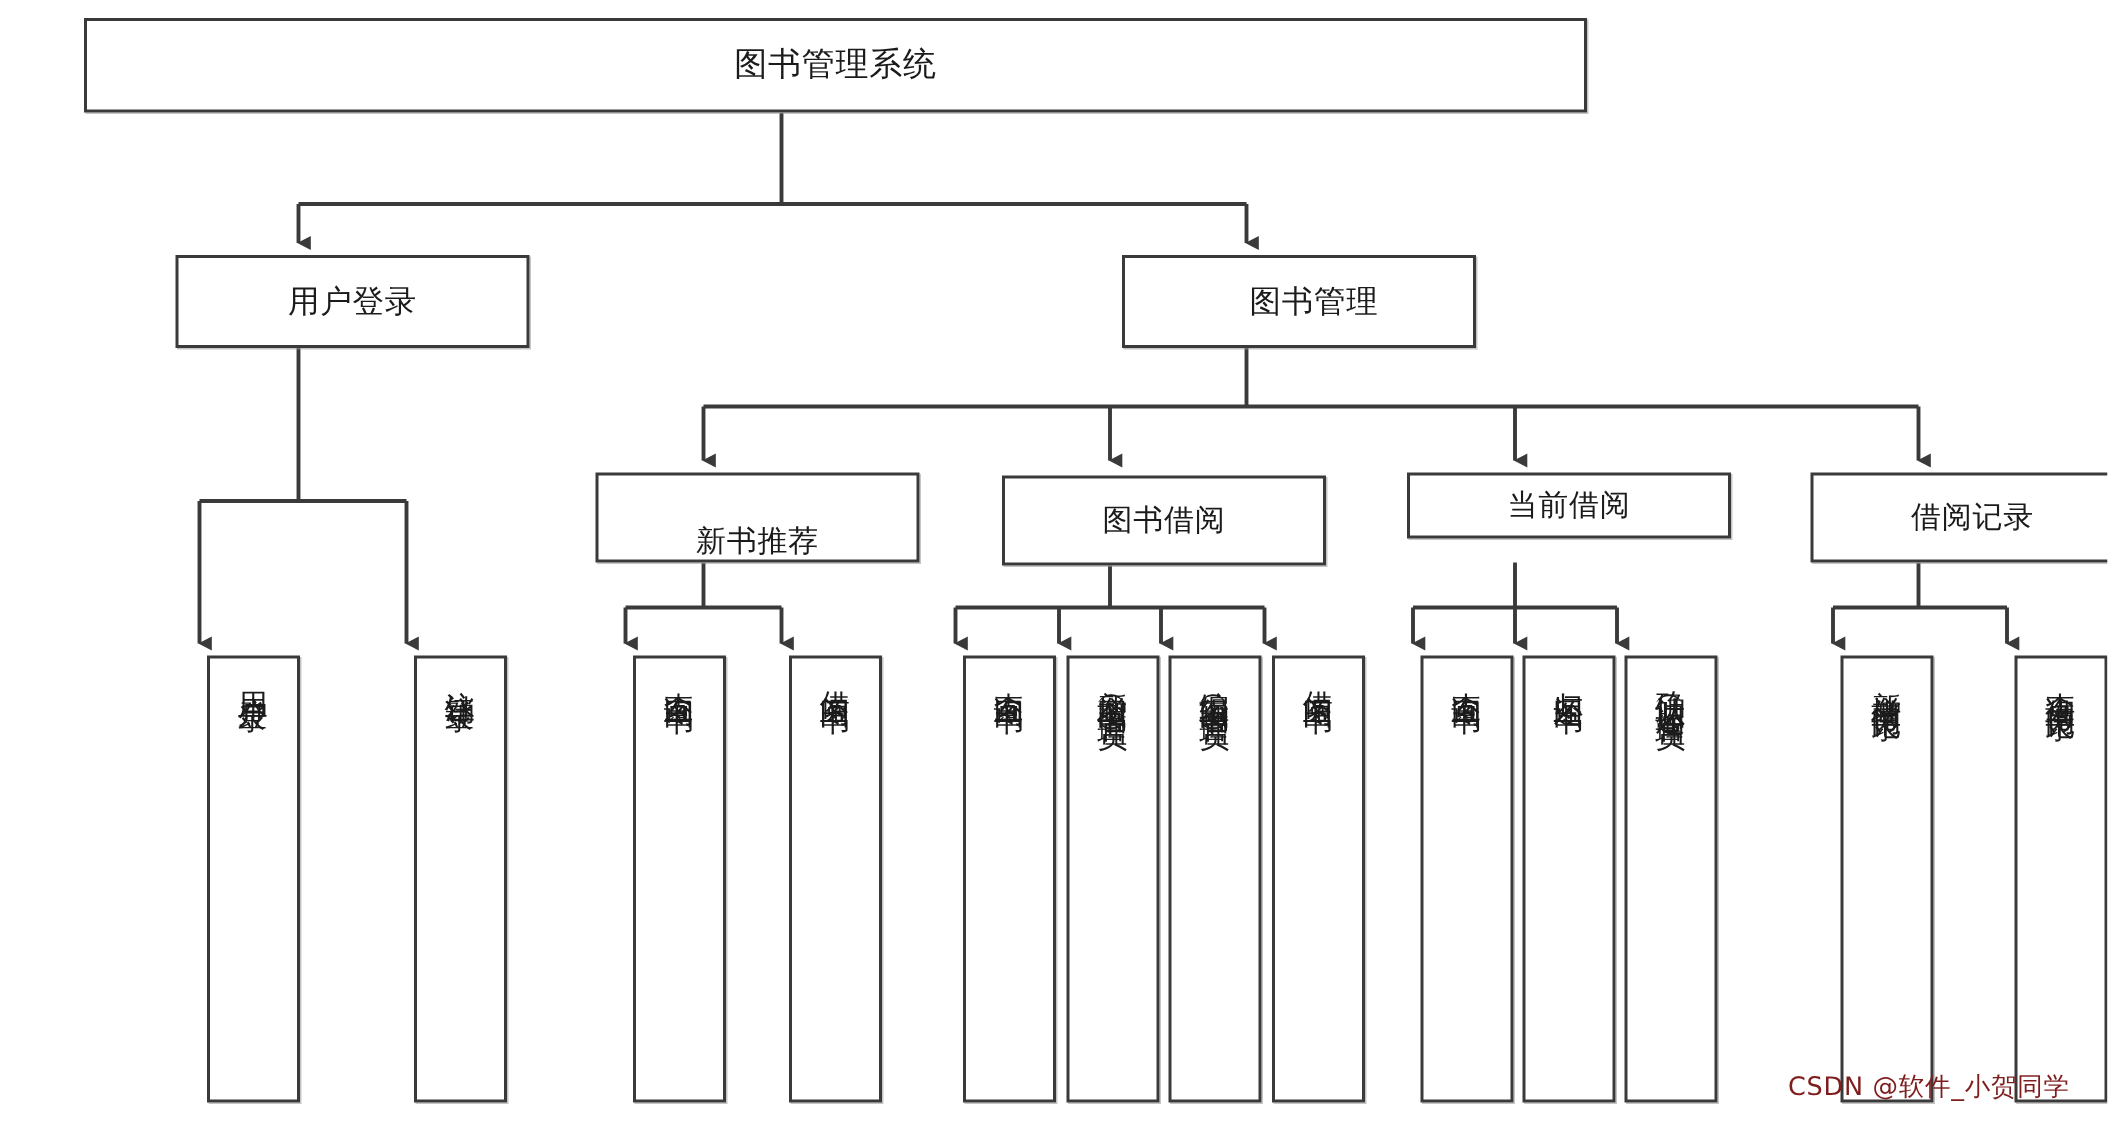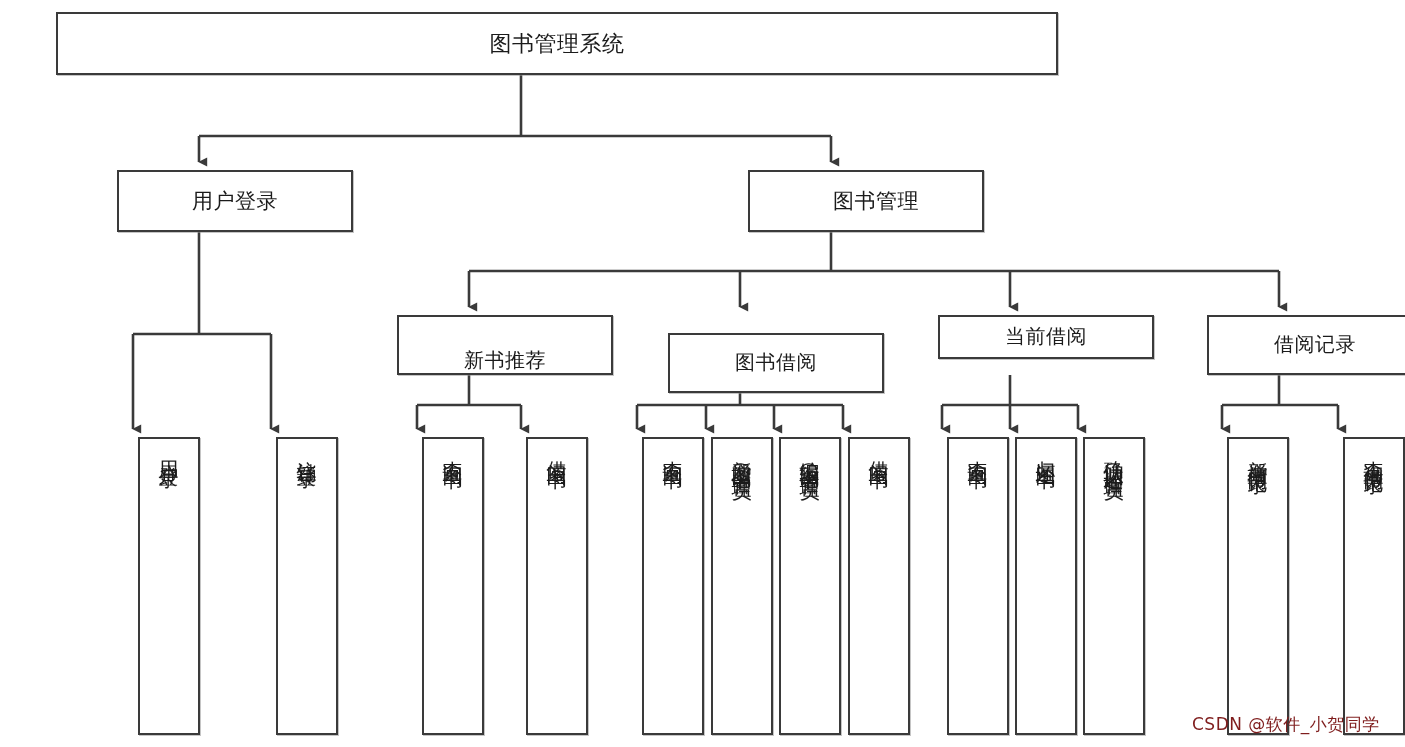--- a/index.html
+++ b/index.html
@@ -137,21 +137,21 @@
   <div class="node horiz lvl1" style="left:81px; top:170px; width:236px; height:62px;">
     <span class="lbl">用户登录</span>
   </div>
   <div class="node horiz lvl1" style="left:712px; top:170px; width:236px; height:62px;padding-left:20px;">
     <span class="lbl">图书管理</span>
   </div>
 
   <div class="node horiz lvl2" style="left:361px; top:315px; width:216px; height:60px;align-items:flex-end;">
     <span class="lbl">新书推荐</span>
   </div>
-  <div class="node horiz lvl2" style="left:632px; top:333px; width:216px; height:60px;">
+  <div class="node horiz lvl2" style="left:632px; top:317px; width:216px; height:60px;">
     <span class="lbl">图书借阅</span>
   </div>
   <div class="node horiz lvl2" style="left:902px; top:315px; width:216px; height:44px;">
     <span class="lbl">当前借阅</span>
   </div>
   <div class="node horiz lvl2" style="left:1171px; top:315px; width:216px; height:60px;">
     <span class="lbl">借阅记录</span>
   </div>
 
   <div class="node vert" style="left:102px; top:437px; width:62px; height:298px;">

